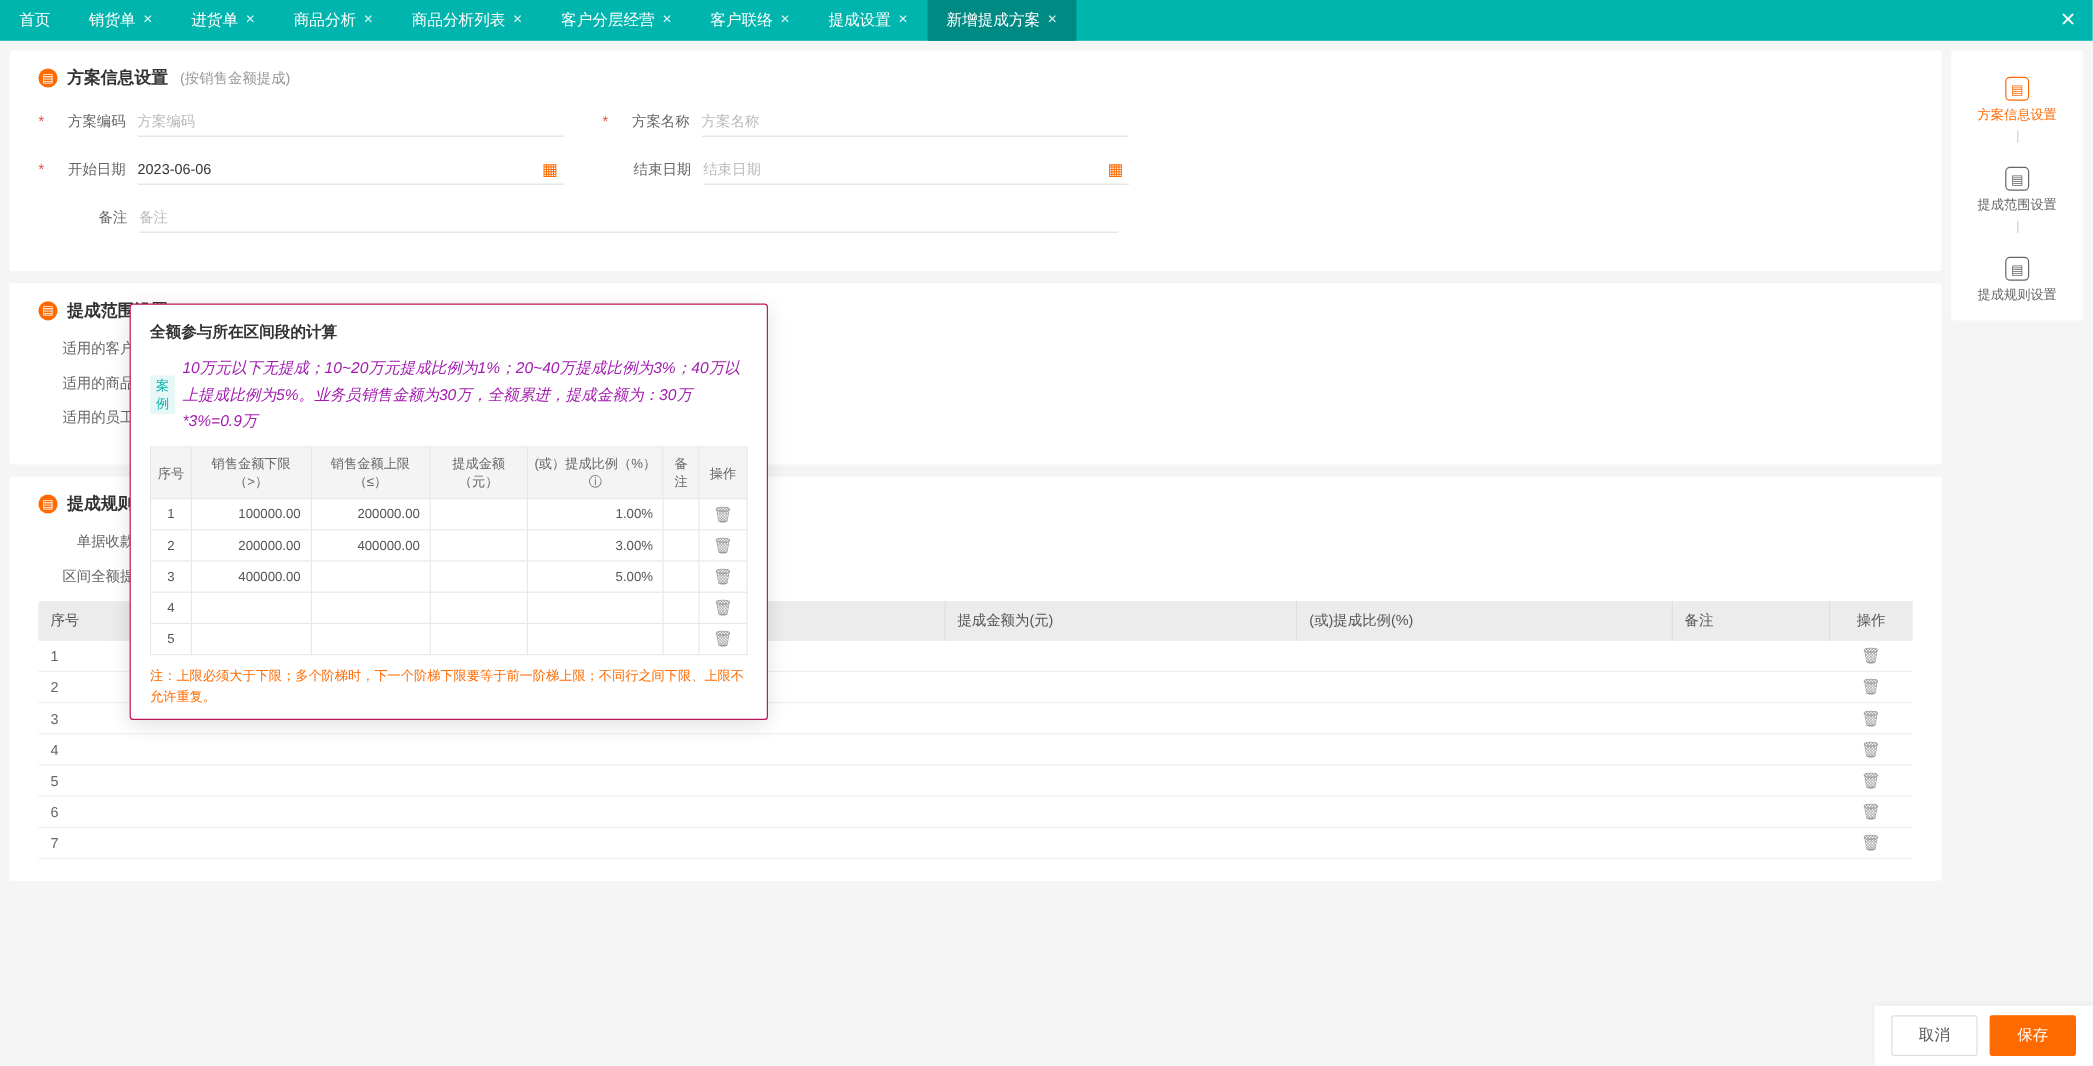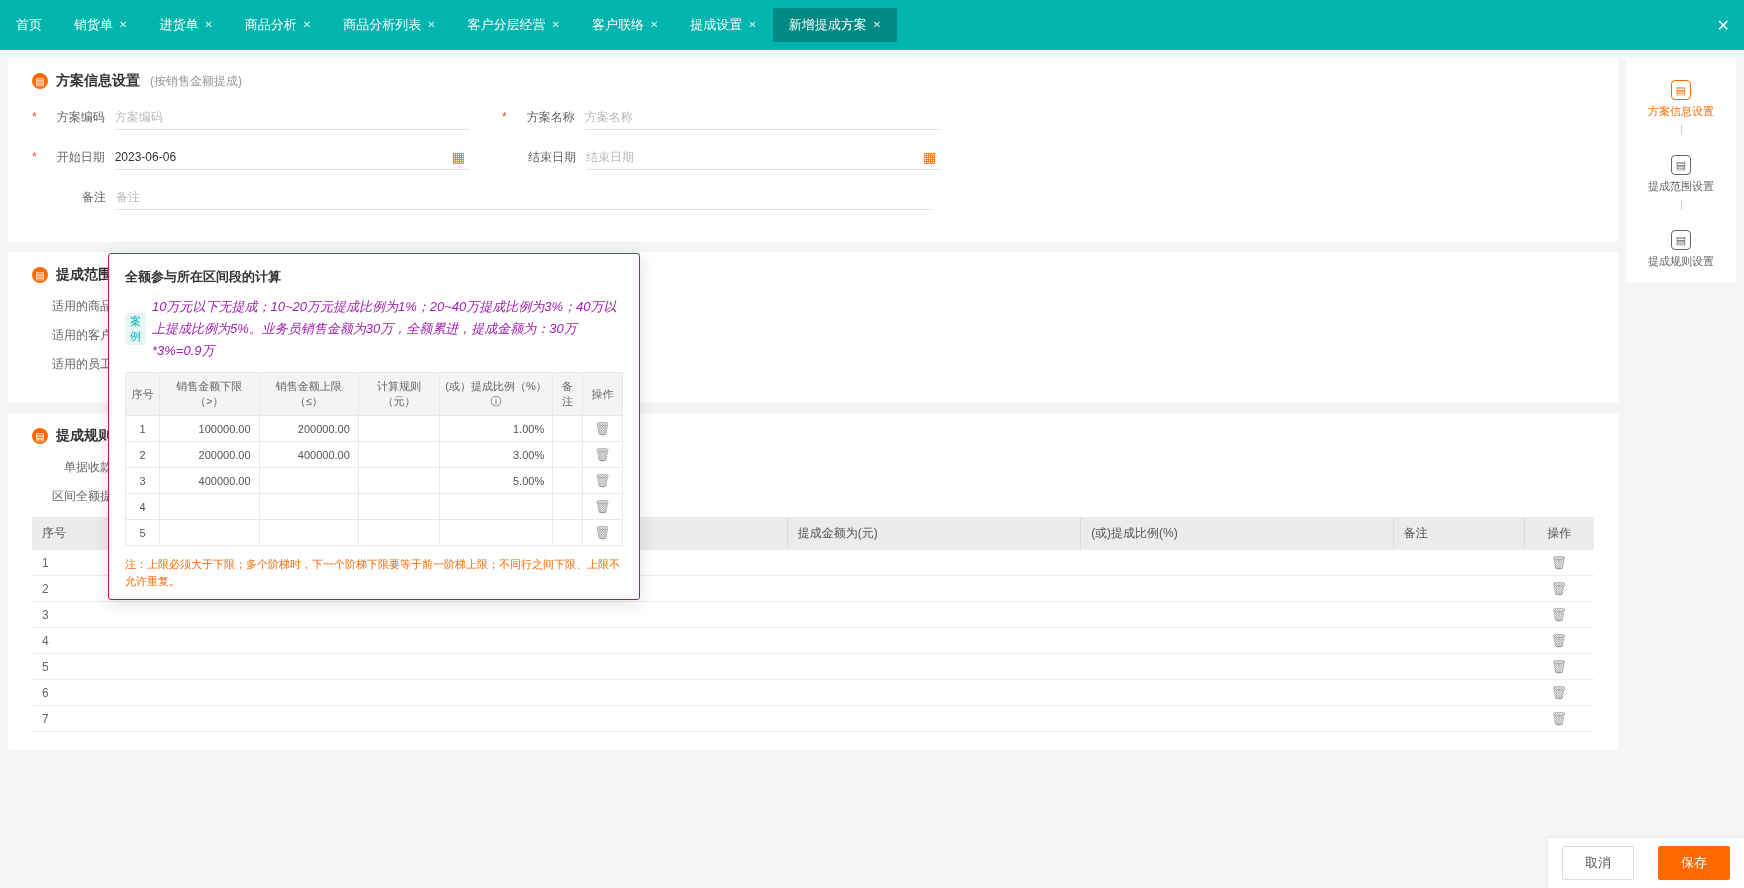--- a/index.html
+++ b/index.html
@@ -1,18 +1,18 @@
 <!DOCTYPE html>
 <html><head>
 <meta charset="utf-8">
 <style>
 * { margin: 0; padding: 0; box-sizing: border-box; }
 body { font-family: "Microsoft YaHei", Arial, sans-serif; font-size: 12px; color: #333; background: #f5f5f5; }
 
-.tab-bar { background: #00b5ad; display: flex; align-items: center; height: 50px; }
+.tab-bar { background: #00b5ad; display: flex; align-items: center; height: 34px; }
 .tab { padding: 0 16px; height: 34px; line-height: 34px; color: #fff; font-size: 13px; cursor: pointer; display: flex; align-items: center; }
 .tab.active { background: #008a84; }
 .tab .close { margin-left: 6px; font-size: 10px; opacity: 0.85; }
 .tab-bar .global-close { margin-left: auto; padding: 0 14px; color: #fff; cursor: pointer; font-size: 16px; }
 
 .layout { display: flex; align-items: flex-start; }
 .content { flex: 1; padding: 8px; }
 .panel { background: #fff; margin-bottom: 10px; padding: 14px 24px 18px 24px; border-radius: 2px; }
 
 .panel-header { display: flex; align-items: center; margin-bottom: 14px; }
@@ -56,21 +56,21 @@
 .tooltip-pop h4 { font-size: 13px; font-weight: 600; margin-bottom: 10px; }
 .ex-tag { display: inline-block; background: #e6f7f6; color: #00b5ad; font-size: 11px; padding: 1px 5px; border-radius: 2px; margin-right: 6px; }
 .ex-text { font-size: 13px; color: #a21caf; line-height: 1.7; font-style: italic; }
 .pop-table { width: 100%; border-collapse: collapse; margin-top: 10px; font-size: 11px; }
 .pop-table th { background: #f4f4f4; color: #666; font-weight: 400; padding: 6px 4px; border: 1px solid #e8e8e8; }
 .pop-table td { border: 1px solid #e8e8e8; padding: 5px 8px; text-align: right; color: #555; height: 22px; }
 .pop-table td:first-child { text-align: center; width: 34px; }
 .pop-table td:last-child { text-align: center; width: 40px; }
 .pop-note { color: #ff6a00; font-size: 11px; margin-top: 10px; line-height: 1.5; }
 
-.footer { position: fixed; bottom: 0; right: 0; background: #fff; padding: 8px 14px; display: flex; gap: 24px; box-shadow: 0 -1px 4px rgba(0,0,0,0.06); }
+.footer { position: fixed; bottom: 0; right: 0; background: #fff; padding: 8px 14px; display: flex; gap: 10px; box-shadow: 0 -1px 4px rgba(0,0,0,0.06); }
 .btn { padding: 7px 22px; font-size: 13px; border-radius: 2px; cursor: pointer; border: 1px solid #ddd; background: #fff; color: #555; }
 .btn.primary { background: #ff6a00; border-color: #ff6a00; color: #fff; }
 </style>
 </head>
 <body>
 
 <div class="tab-bar" id="tab-bar">
     <div class="tab">首页</div>
     <div class="tab">销货单<span class="close">✕</span></div>
     <div class="tab">进货单<span class="close">✕</span></div>
@@ -128,24 +128,24 @@
         </div>
       </div>
     </div>
 
     <div class="panel">
       <div class="panel-header">
         <span class="section-icon">▤</span>
         <span class="panel-title">提成范围设置</span>
       </div>
       <div class="scope-row">
+          <span class="form-label">适用的客户</span>
+        </div>
+      <div class="scope-row">
           <span class="form-label">适用的商品</span>
-        </div>
-      <div class="scope-row">
-          <span class="form-label">适用的客户</span>
         </div>
       <div class="scope-row">
           <span class="form-label">适用的员工</span>
         </div>
     </div>
 
     <div class="panel">
       <div class="panel-header">
         <span class="section-icon">▤</span>
         <span class="panel-title">提成规则设置</span>
@@ -276,21 +276,21 @@
   <div style="display:flex;align-items:center;margin-bottom:6px">
     <span class="ex-tag">案例</span>
     <span class="ex-text">10万元以下无提成；10~20万元提成比例为1%；20~40万提成比例为3%；40万以上提成比例为5%。业务员销售金额为30万，全额累进，提成金额为：30万*3%=0.9万</span>
   </div>
   <table class="pop-table">
     <thead>
         <tr id="pop-thead">
           <th>序号</th>
           <th>销售金额下限（&gt;）</th>
           <th>销售金额上限（≤）</th>
-          <th>计算规则（元）</th>
+          <th>提成金额（元）</th>
           <th>(或）提成比例（%）ⓘ</th>
           <th>备注</th>
           <th>操作</th>
         </tr>
       </thead>
     <tbody id="pop-tbody">
         <tr>
           <td>1</td>
           <td>100000.00</td>
           <td>200000.00</td>

